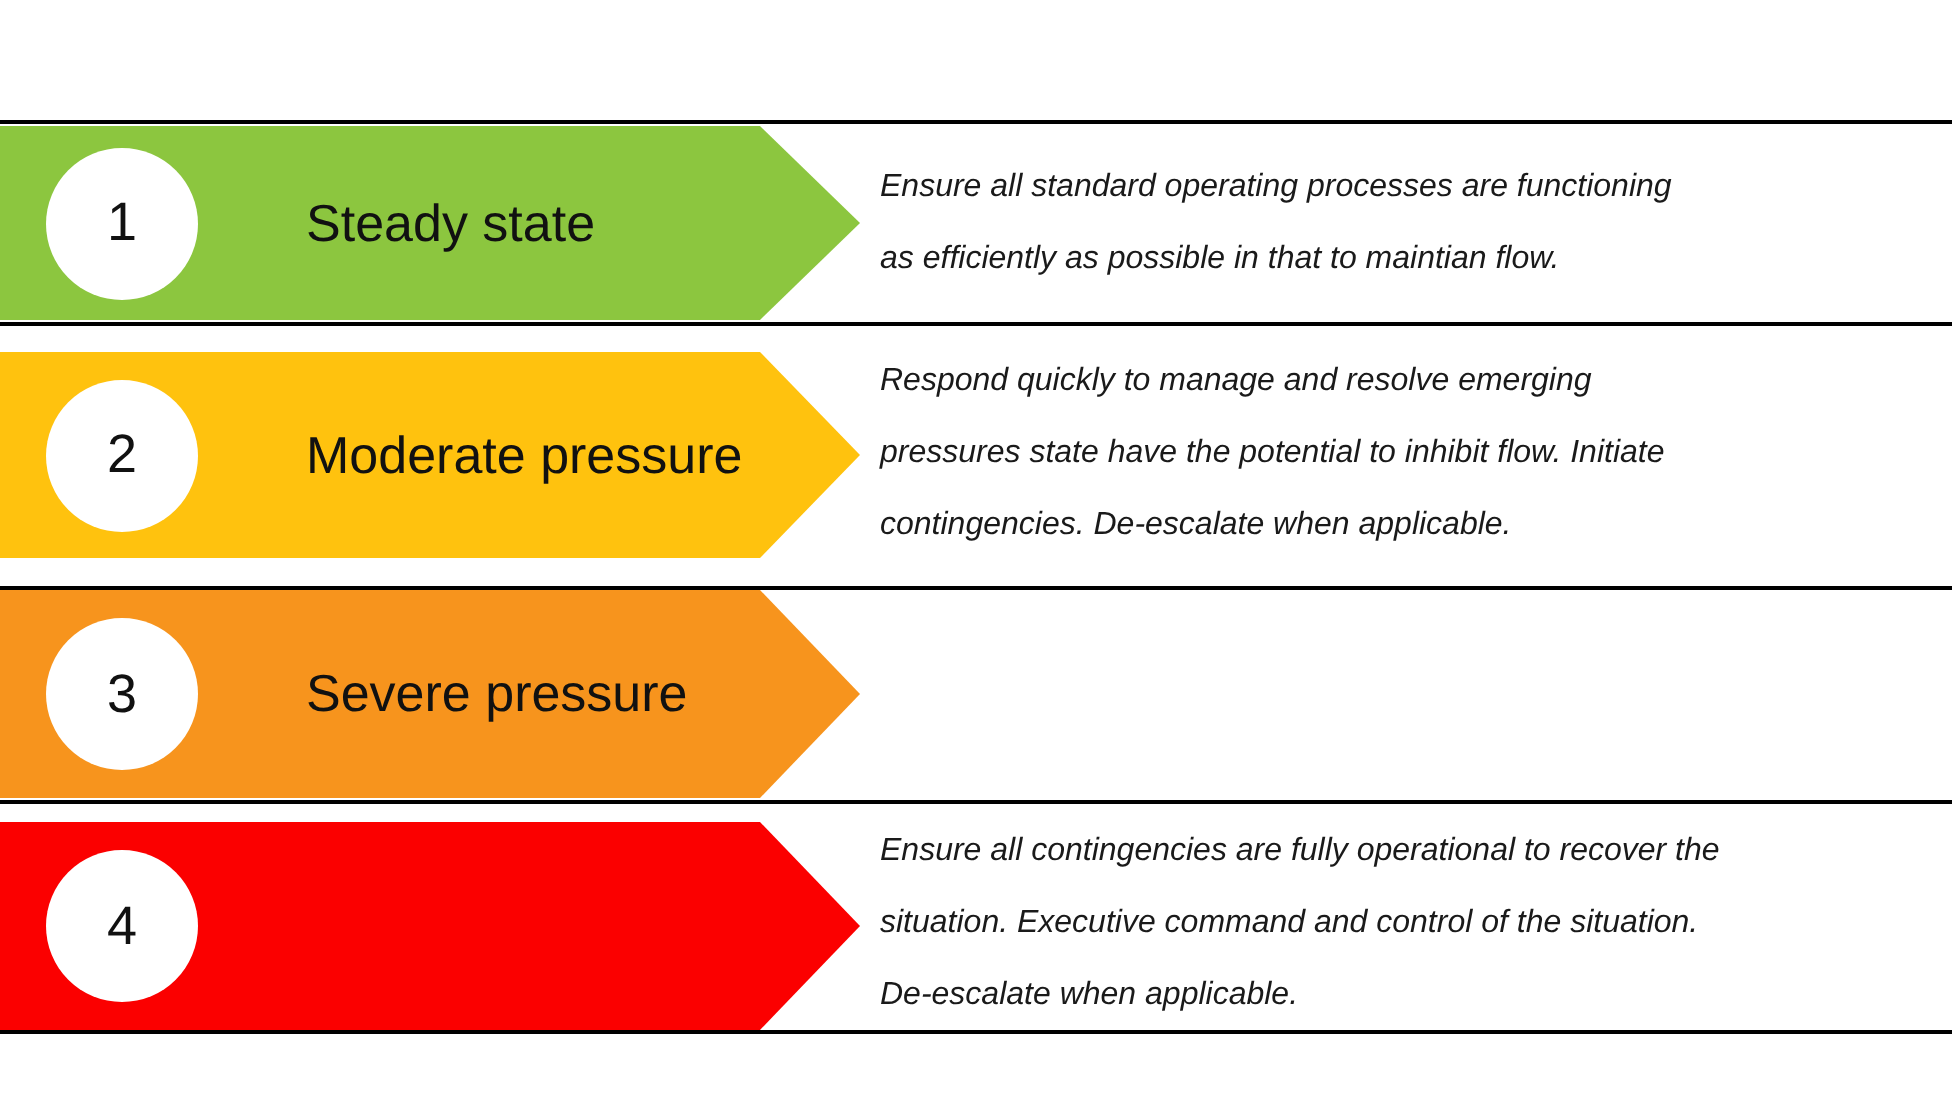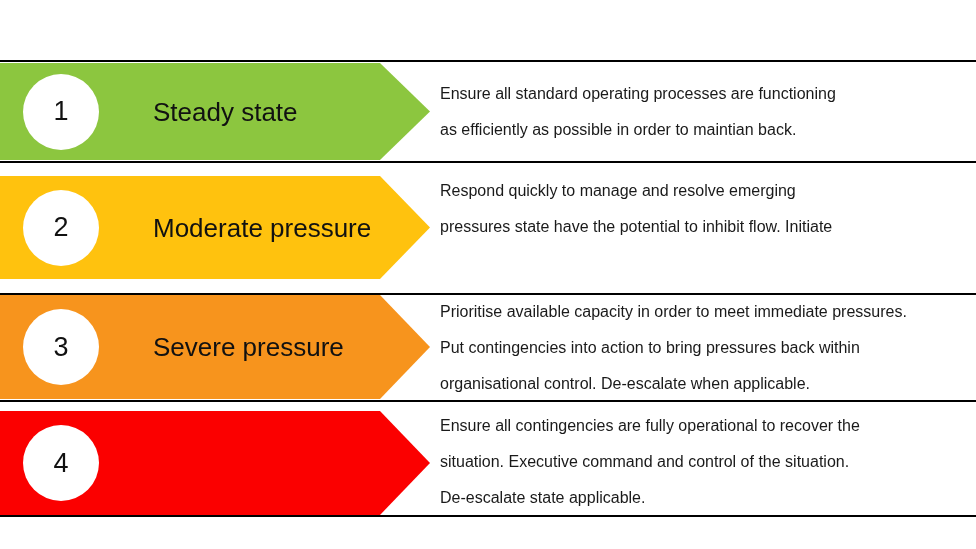--- a/index.html
+++ b/index.html
@@ -66,20 +66,21 @@
   .desc {
     position: absolute;
     left: 440px;
     width: 530px;
     font-size: 16px;
     line-height: 36px;
     color: #1a1a1a;
   }
   .desc div {
     white-space: nowrap;
+    font-style: italic;
   }
 </style>
 </head>
 <body>
 
 <div class="canvas">
 
   <div class="hline" style="top:60px"></div>
   <div class="hline" style="top:161px"></div>
   <div class="hline" style="top:293px"></div>
@@ -88,53 +89,49 @@
 
   <div class="band" style="top:63px;height:97px">
     <div class="arrow" style="background-color: rgb(140, 198, 63);"></div>
     <div class="circle">
       <span>1</span>
     </div>
     <div class="band-label">Steady state</div>
   </div>
   <div class="desc" style="top:76px">
     <div>Ensure all standard operating processes are functioning</div>
-    <div>as efficiently as possible in order to maintian back.</div>
+    <div>as efficiently as possible in that to maintian flow.</div>
   </div>
 
   <div class="band" style="top:176px;height:103px">
     <div class="arrow" style="background-color: rgb(255, 194, 14);"></div>
     <div class="circle">
       <span>2</span>
     </div>
     <div class="band-label">Moderate pressure</div>
   </div>
   <div class="desc" style="top:173px">
     <div>Respond quickly to manage and resolve emerging</div>
     <div>pressures state have the potential to inhibit flow. Initiate</div>
+    <div>contingencies. De-escalate when applicable.</div>
   </div>
 
   <div class="band" style="top:295px;height:104px">
     <div class="arrow" style="background-color: rgb(247, 148, 29);"></div>
     <div class="circle">
       <span>3</span>
     </div>
     <div class="band-label">Severe pressure</div>
-  </div>
-  <div class="desc" style="top:294px">
-    <div>Prioritise available capacity in order to meet immediate pressures.</div>
-    <div>Put contingencies into action to bring pressures back within</div>
-    <div>organisational control. De-escalate when applicable.</div>
   </div>
 
   <div class="band" style="top:411px;height:104px">
     <div class="arrow" style="background-color: rgb(251, 0, 0);"></div>
     <div class="circle">
       <span>4</span>
     </div>
   </div>
   <div class="desc" style="top:408px">
     <div>Ensure all contingencies are fully operational to recover the</div>
     <div>situation. Executive command and control of the situation.</div>
-    <div>De-escalate state applicable.</div>
+    <div>De-escalate when applicable.</div>
   </div>
 
 </div>
 
 </body></html>

